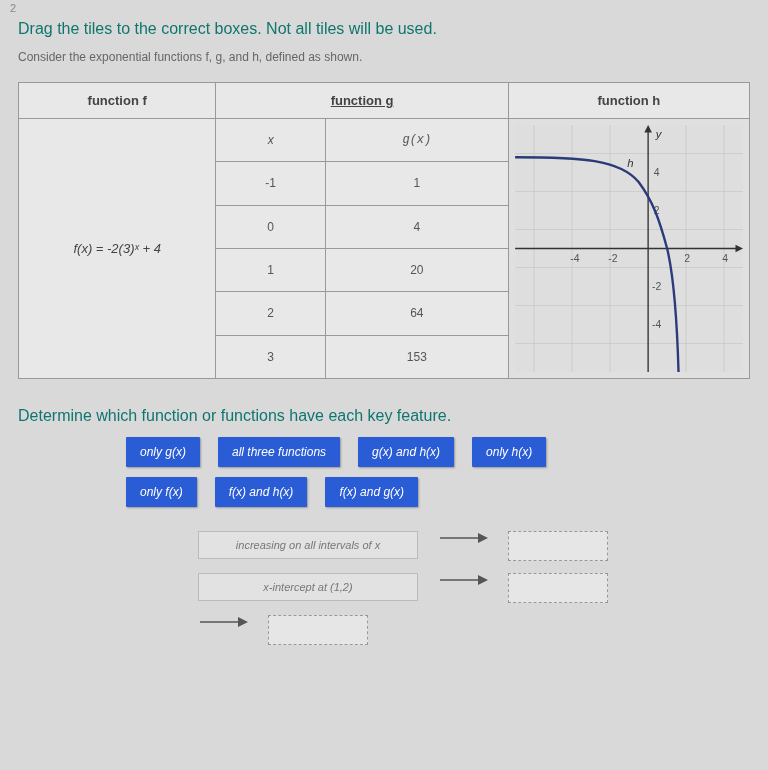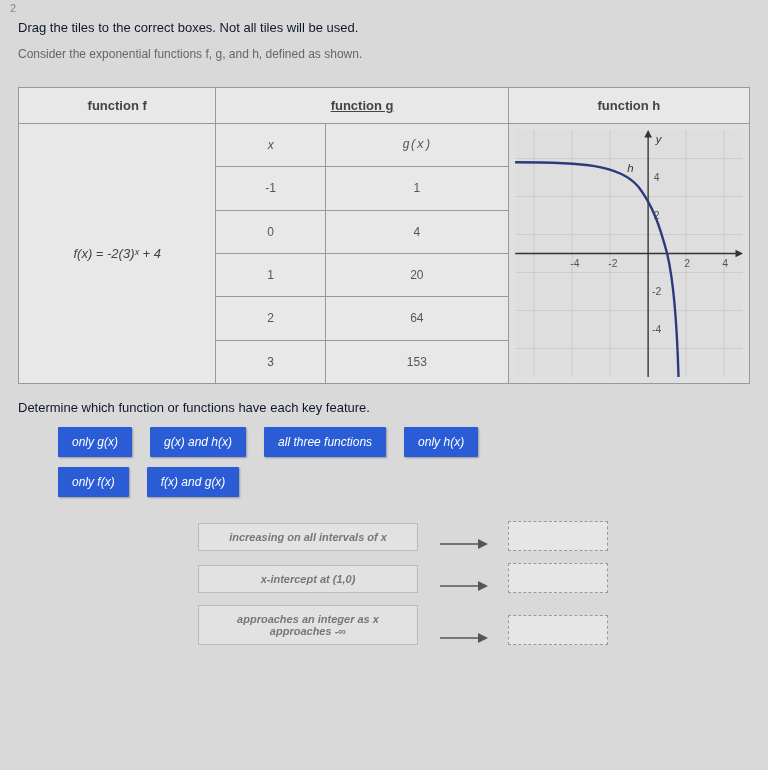--- a/index.html
+++ b/index.html
@@ -5,67 +5,67 @@
     * { box-sizing: border-box; margin: 0; padding: 0; }
     body {
       width: 768px;
       height: 770px;
       background: #d9d9d9;
       font-family: Arial, sans-serif;
       font-size: 12px;
       color: #555;
       padding: 20px 18px;
     }
-    .instruction { margin-bottom: 12px; font-size: 13px; color: #0f172a; }
-    .sub-instruction { margin-bottom: 26px; font-size: 12px; color: #666; }
+    .instruction { margin-bottom: 12px; font-size: 16px; color: #0f766e; }
+    .sub-instruction { margin-bottom: 18px; font-size: 12px; color: #666; }
     .question-mark {
       position: absolute; top: 2px; left: 10px;
       font-size: 11px; color: #888;
     }
     table.main {
       width: 100%;
       border-collapse: collapse;
       background: #e8e8e8;
-      margin-bottom: 16px;
+      margin-bottom: 28px;
     }
     table.main th, table.main td {
       border: 1px solid #999;
       padding: 6px;
       text-align: center;
       vertical-align: middle;
     }
     table.main th {
       font-weight: bold;
       font-size: 13px;
       color: #444;
       padding: 10px;
     }
     .col-f { width: 27%; }
     .col-g { width: 40%; text-decoration: underline; }
     .col-h { width: 33%; }
     .fx-cell { font-style: italic; font-size: 13px; color: #444; padding-left: 8px; text-align: left;}
     .graph-cell { position: relative; height: 260px; background:#e0e0e0; padding: 0; }
     .graph-svg { width: 100%; height: 100%; display:block;}
-    .tile-row { display: flex; gap: 18px; margin: 10px 0 10px 40px; flex-wrap: wrap; }
+    .tile-row { display: flex; gap: 18px; margin: 10px 0 10px 108px; flex-wrap: wrap; }
     .tile {
       background: #2a5cd6;
       color: #fff;
       padding: 8px 14px;
       font-size: 12px;
       font-style: italic;
       border-radius: 1px;
       box-shadow: 1px 1px 2px rgba(0,0,0,.3);
       cursor: grab;
       white-space: nowrap;
     }
     .drop-area {
       margin: 24px 0 0 180px;
     }
     .drop-row {
-      display: flex; align-items: flex-end; gap: 20px; margin-bottom: 12px; font-weight: bold;
+      display: flex; align-items: flex-start; gap: 20px; margin-bottom: 12px;
     }
     .feature-label {
       border: 1px solid #bbb;
       background: #e2e2e2;
       color: #777;
       padding: 7px 12px;
       font-size: 11px;
       width: 220px;
       text-align: center;
       font-style: italic;
@@ -157,47 +157,47 @@
         <td>3</td>
         <td>153</td>
       </tr>
 </tbody>
   </table>
 
 <p class="instruction">Determine which function or functions have each key feature.</p>
 
 <div class="tile-row">
   <div class="tile">only g(x)</div>
+  <div class="tile">all three functions</div>
   <div class="tile">g(x) and h(x)</div>
-  <div class="tile">all three functions</div>
   <div class="tile">only h(x)</div>
 </div>
 <div class="tile-row">
   <div class="tile">only f(x)</div>
+  <div class="tile">f(x) and h(x)</div>
   <div class="tile">f(x) and g(x)</div>
 </div>
 
 <div class="drop-area">
   <div class="drop-row">
     <div class="feature-label">increasing on all intervals of x</div>
     <svg class="arrow-svg">
         <line x1="2" y1="7" x2="42" y2="7" stroke="#555" stroke-width="1.5"></line>
         <polygon points="50,7 40,2 40,12" fill="#555"></polygon>
       </svg>
     <div class="drop-box"></div>
   </div>
   <div class="drop-row">
-    <div class="feature-label">x-intercept at (1,0)</div>
+    <div class="feature-label">x-intercept at (1,2)</div>
     <svg class="arrow-svg">
         <line x1="2" y1="7" x2="42" y2="7" stroke="#555" stroke-width="1.5"></line>
         <polygon points="50,7 40,2 40,12" fill="#555"></polygon>
       </svg>
     <div class="drop-box"></div>
   </div>
   <div class="drop-row">
-    <div class="feature-label">approaches an integer as x approaches -∞</div>
     <svg class="arrow-svg">
         <line x1="2" y1="7" x2="42" y2="7" stroke="#555" stroke-width="1.5"></line>
         <polygon points="50,7 40,2 40,12" fill="#555"></polygon>
       </svg>
     <div class="drop-box"></div>
   </div>
 </div>
 
 </body></html>

